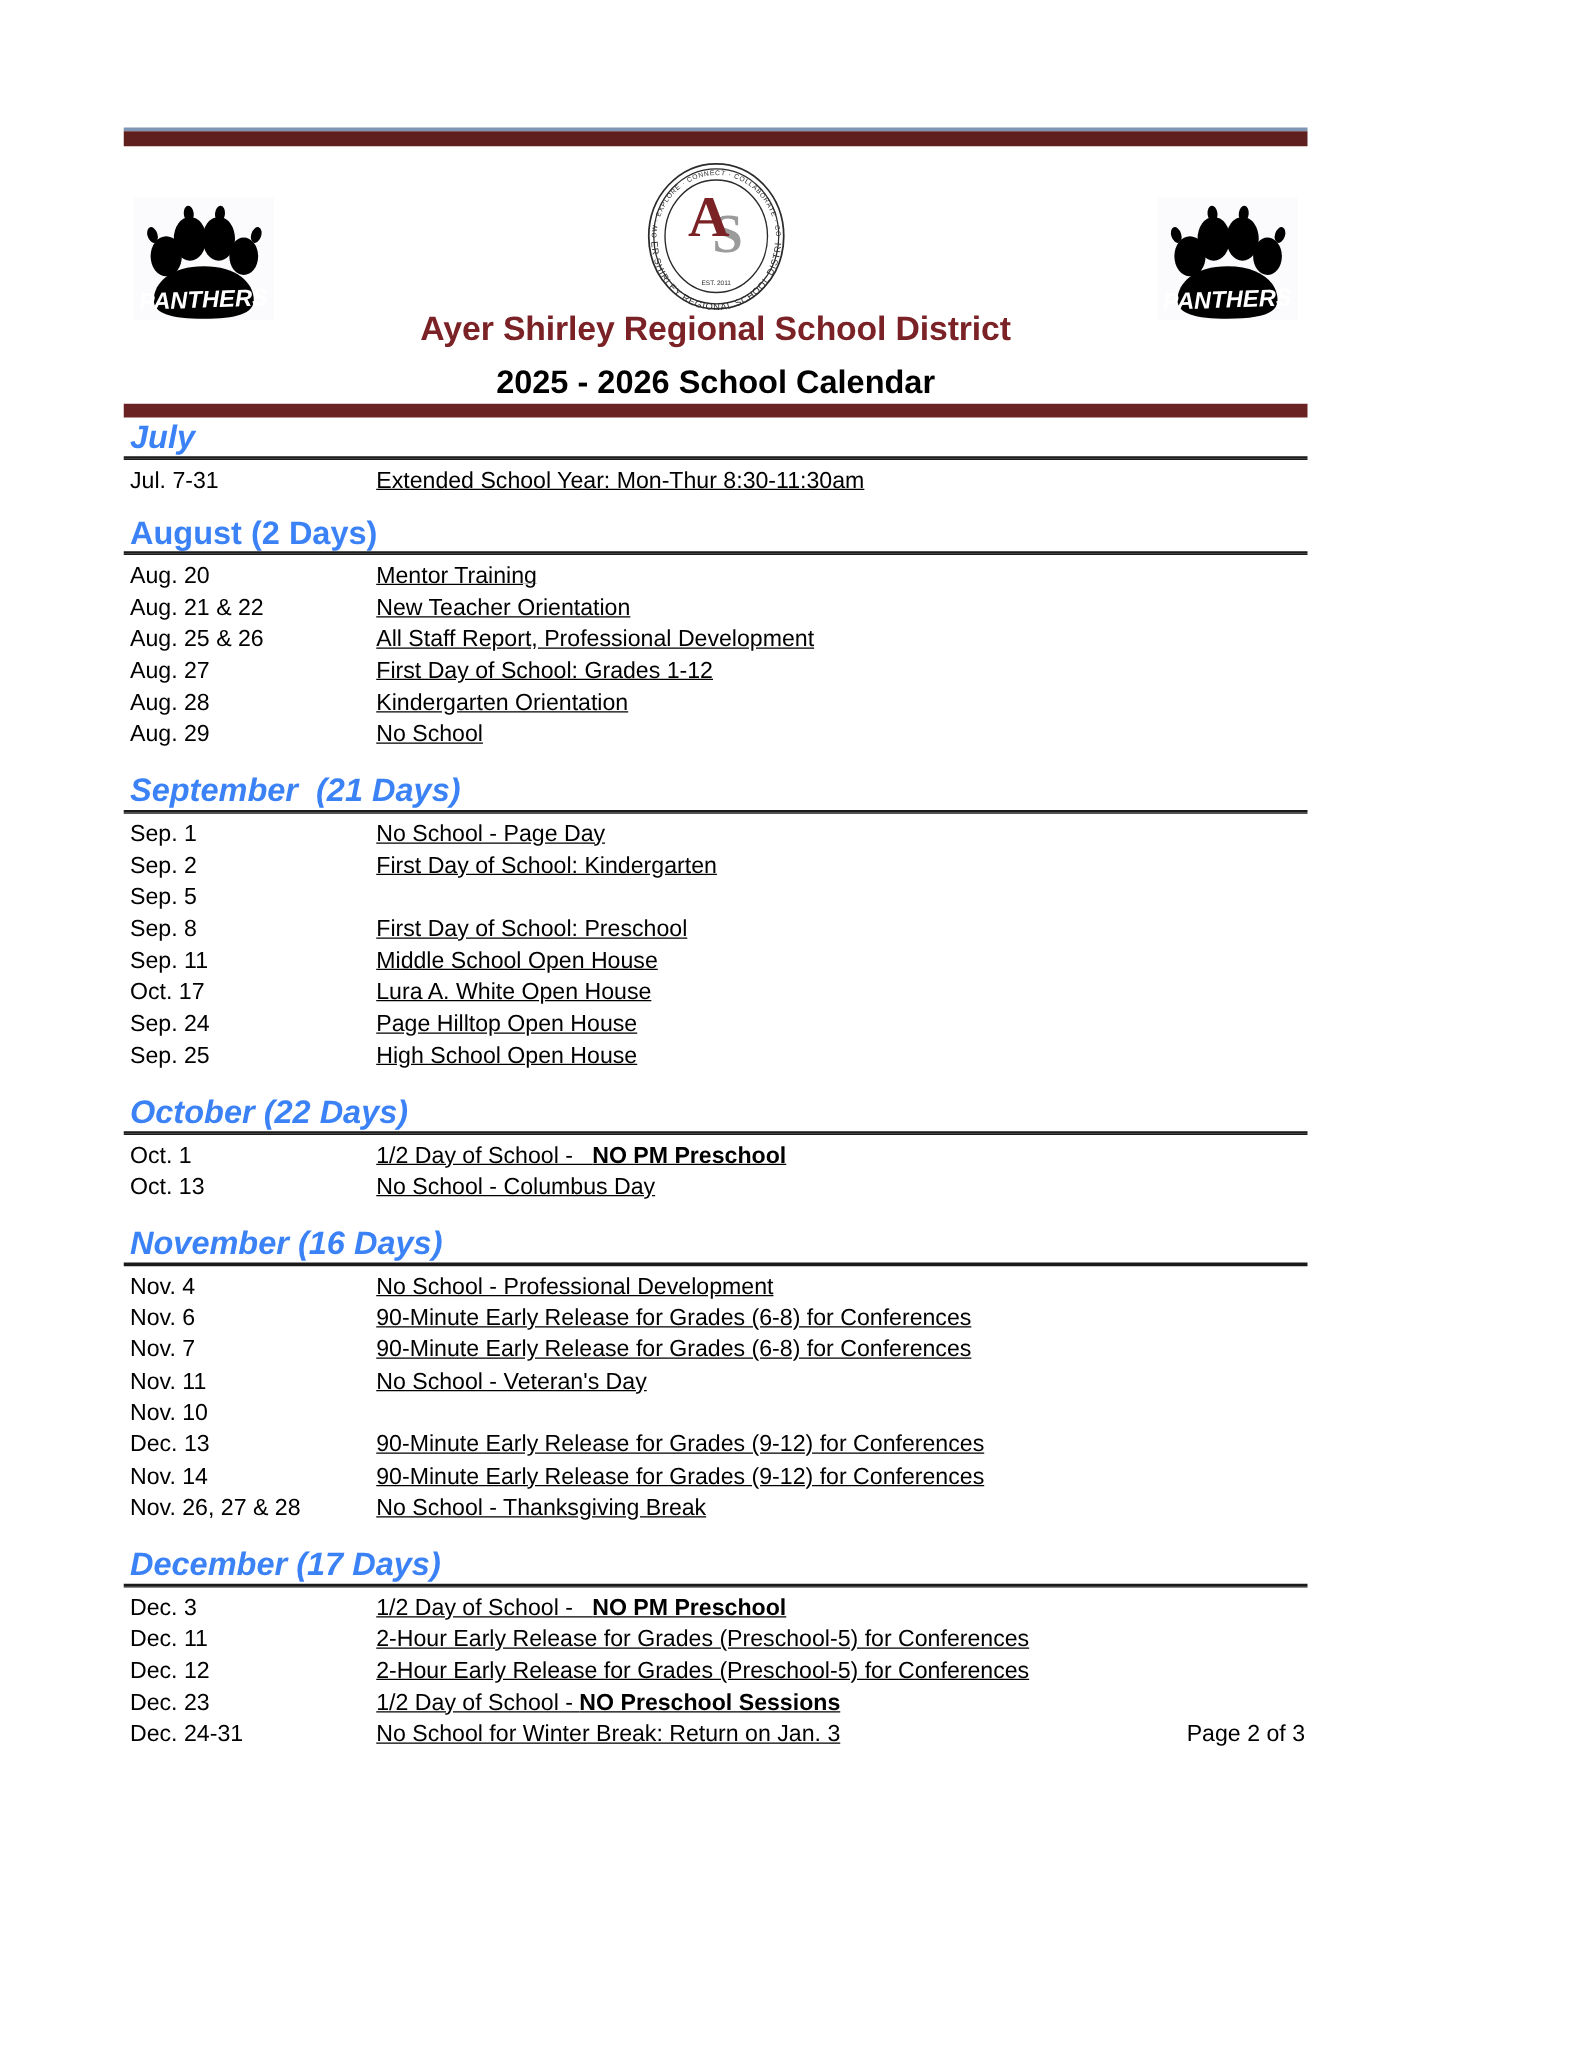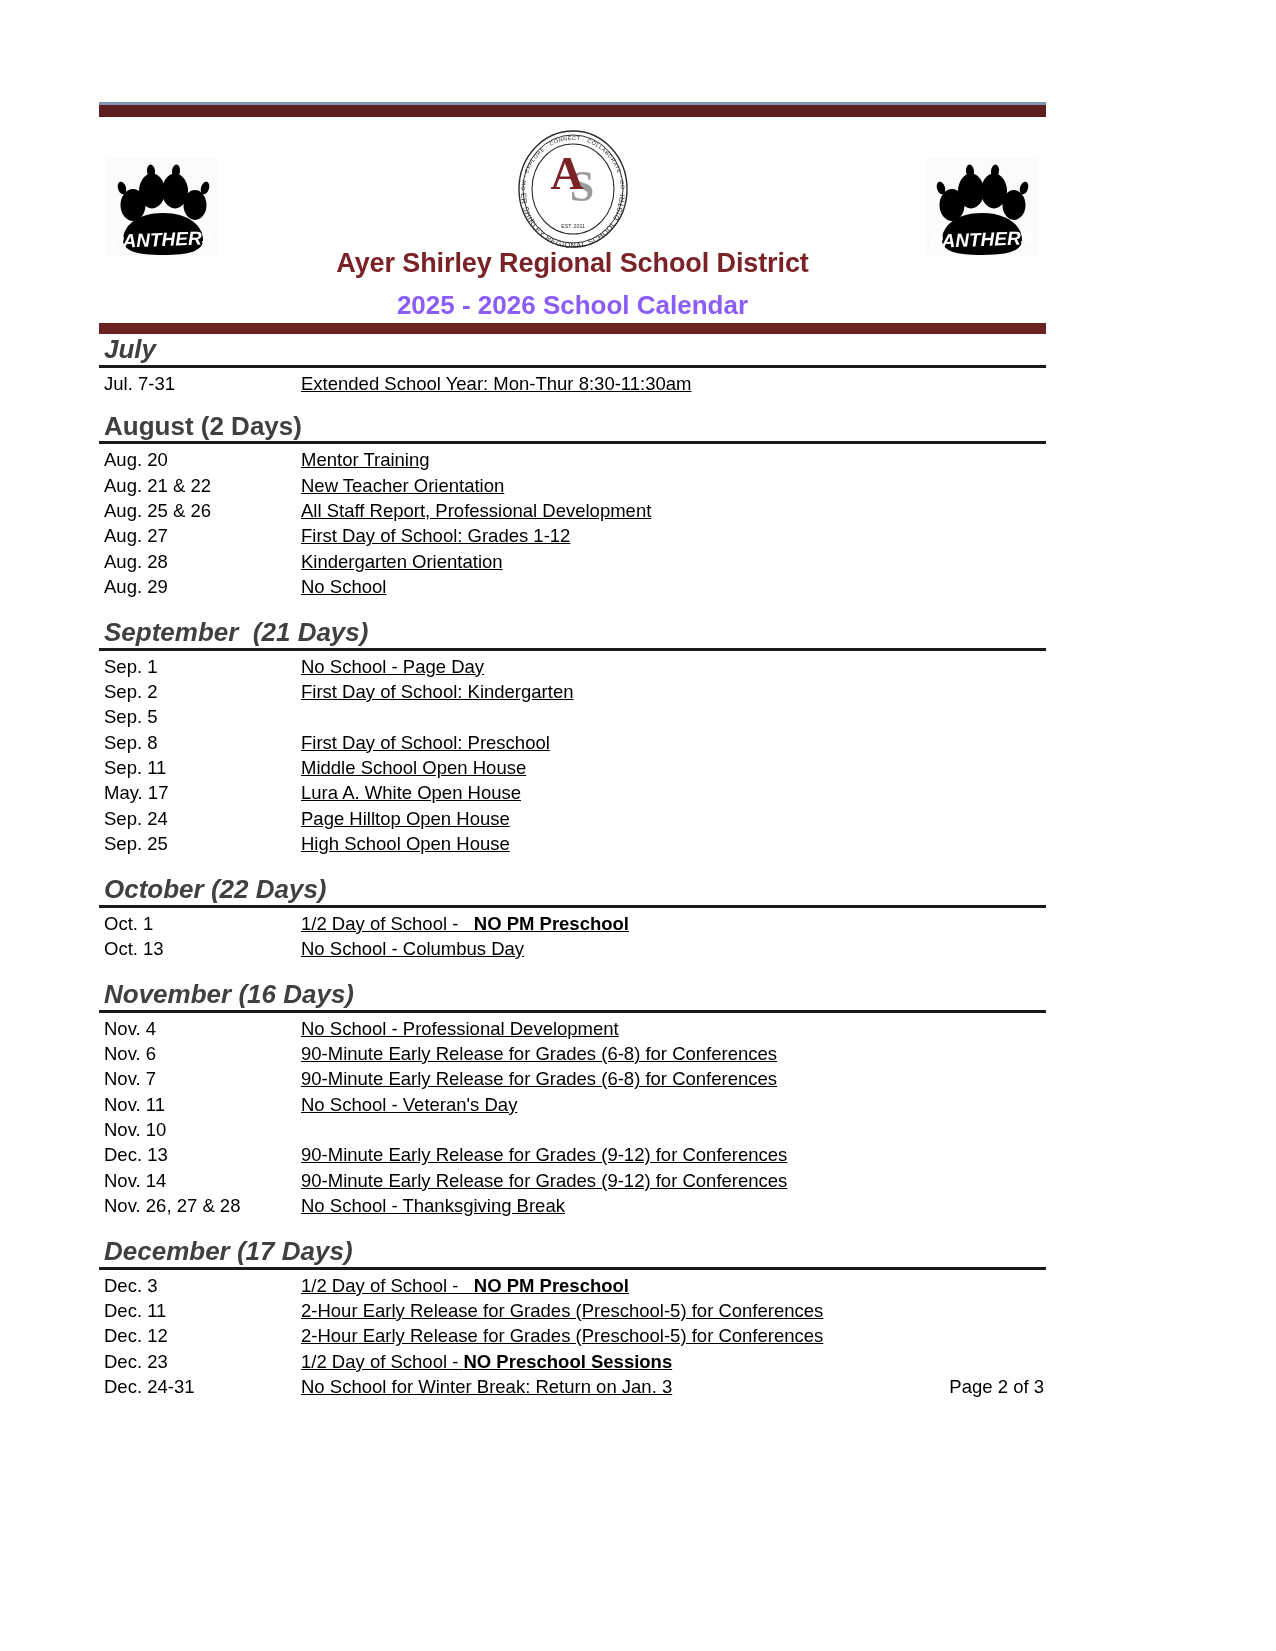--- a/index.html
+++ b/index.html
@@ -77,35 +77,35 @@
     color: #7a2226;
     letter-spacing: -0.1px;
   }
   .calendar-title {
     position: absolute;
     left: 0; right: 0;
     top: 170px;
     text-align: center;
     font-size: 26px;
     font-weight: bold;
-    color: #8b5cf6;
+    color: #000000;
   }
 
   
   .content {
     position: absolute;
     left: 99px; top: 336px;
     width: 947px;
   }
   .month-block { margin: 0; }
   .month-heading {
     font-size: 26px;
     font-weight: bold;
     font-style: italic;
-    color: #404040;
+    color: #3b82f6;
     line-height: 1.06;
     padding: 0 0 1px 5px;
     white-space: pre;
   }
   .month-heading.upright { font-style: normal; }
   .rule {
     height: 0;
     border-top: 2px solid #1a1a1a;
     border-bottom: 1px solid #1a1a1a;
     margin-bottom: 3px;
@@ -231,21 +231,21 @@
       <div class="spacer-lg"></div>
       <div class="month-block">
         <div class="month-heading">September  (21 Days)</div>
         <div class="rule"></div>
         <div class="rows">
           <div class="row"><span class="date">Sep. 1</span><span class="desc"><span>No School - Page Day</span></span></div>
           <div class="row"><span class="date">Sep. 2</span><span class="desc"><span>First Day of School: Kindergarten</span></span></div>
           <div class="row"><span class="date">Sep. 5</span></div>
           <div class="row"><span class="date">Sep. 8</span><span class="desc"><span>First Day of School: Preschool</span></span></div>
           <div class="row"><span class="date">Sep. 11</span><span class="desc"><span>Middle School Open House</span></span></div>
-          <div class="row"><span class="date">May. 17</span><span class="desc"><span>Lura A. White Open House</span></span></div>
+          <div class="row"><span class="date">Oct. 17</span><span class="desc"><span>Lura A. White Open House</span></span></div>
           <div class="row"><span class="date">Sep. 24</span><span class="desc"><span>Page Hilltop Open House</span></span></div>
           <div class="row"><span class="date">Sep. 25</span><span class="desc"><span>High School Open House</span></span></div>
         </div>
       </div>
       <div class="spacer-lg"></div>
       <div class="month-block">
         <div class="month-heading">October (22 Days)</div>
         <div class="rule"></div>
         <div class="rows">
           <div class="row"><span class="date">Oct. 1</span><span class="desc"><span>1/2 Day of School -   </span><b>NO PM Preschool</b></span></div>

